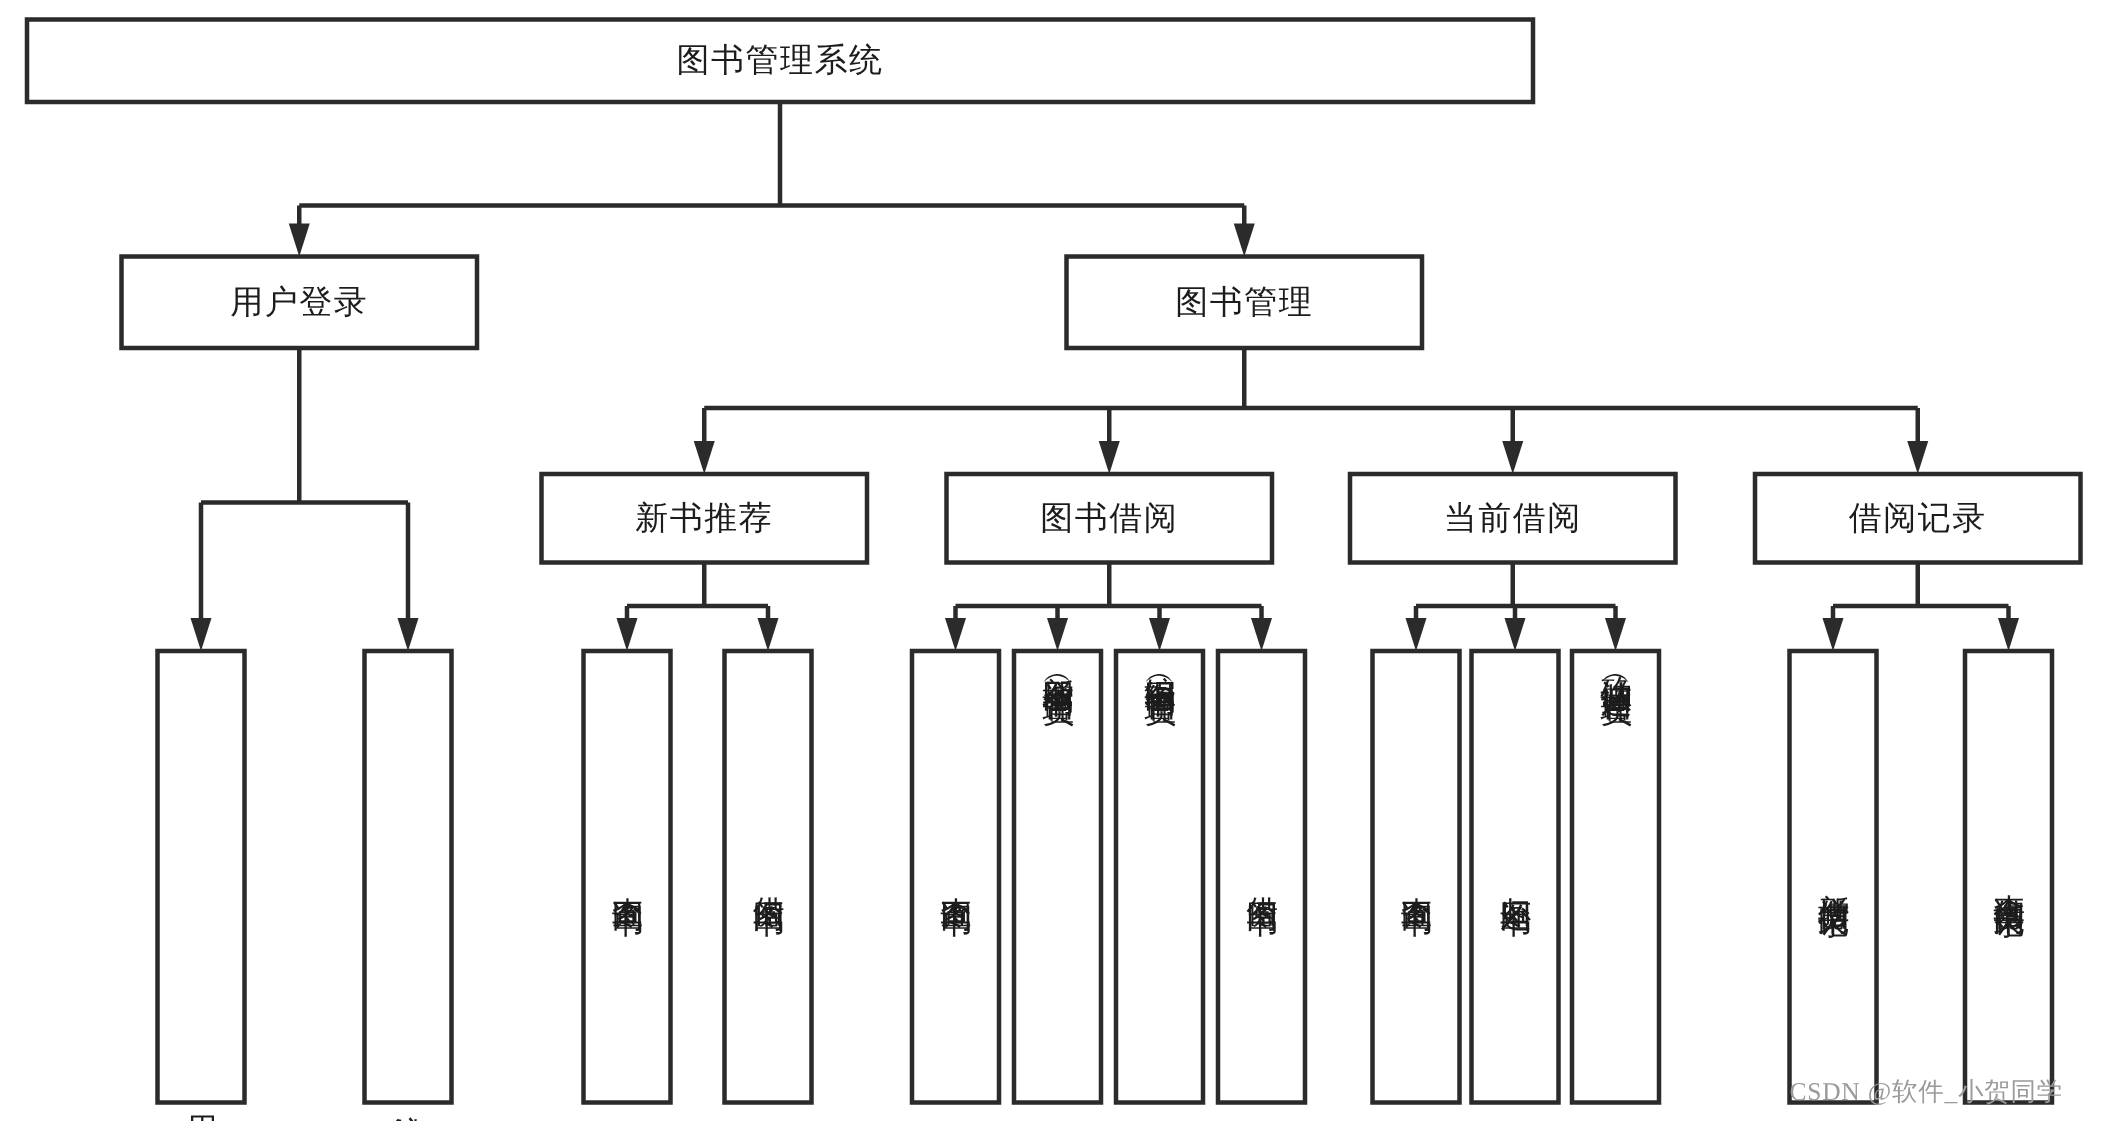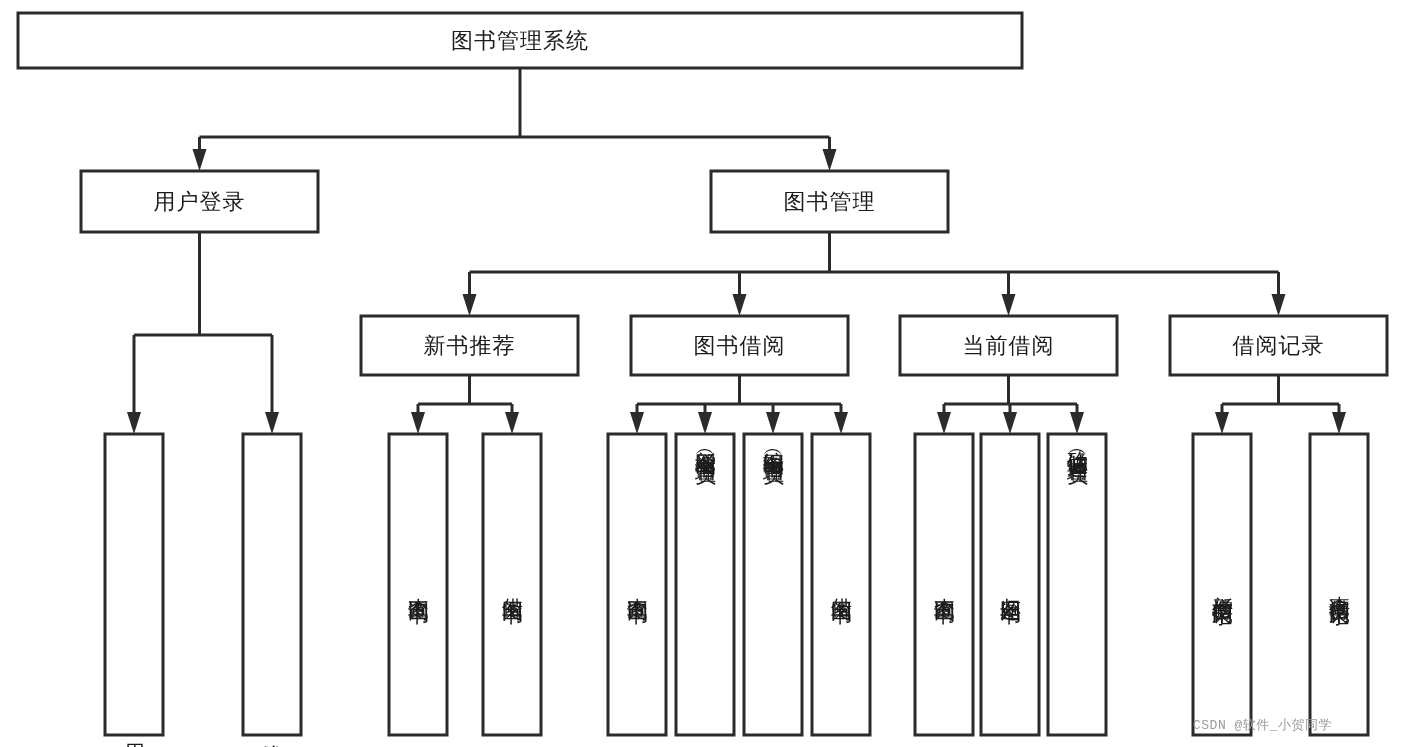--- a/index.html
+++ b/index.html
@@ -61,22 +61,22 @@
     line-height: 1.1;
     letter-spacing: 2px;
     white-space: nowrap;
     display: flex;
     align-items: center;
     justify-content: center;
     pointer-events: none;
   }
   .watermark {
     position: absolute;
-    font-family: Liberation Mono, monospace;
-    font-size: 13px;
+    font-family: Liberation Serif, serif;
+    font-size: 17px;
     color: #9a9a9a;
     white-space: nowrap;
     letter-spacing: 0.5px;
     text-align: right;
   }
 </style>
 </head>
 <body>
 
 <div id="diagram-root">

